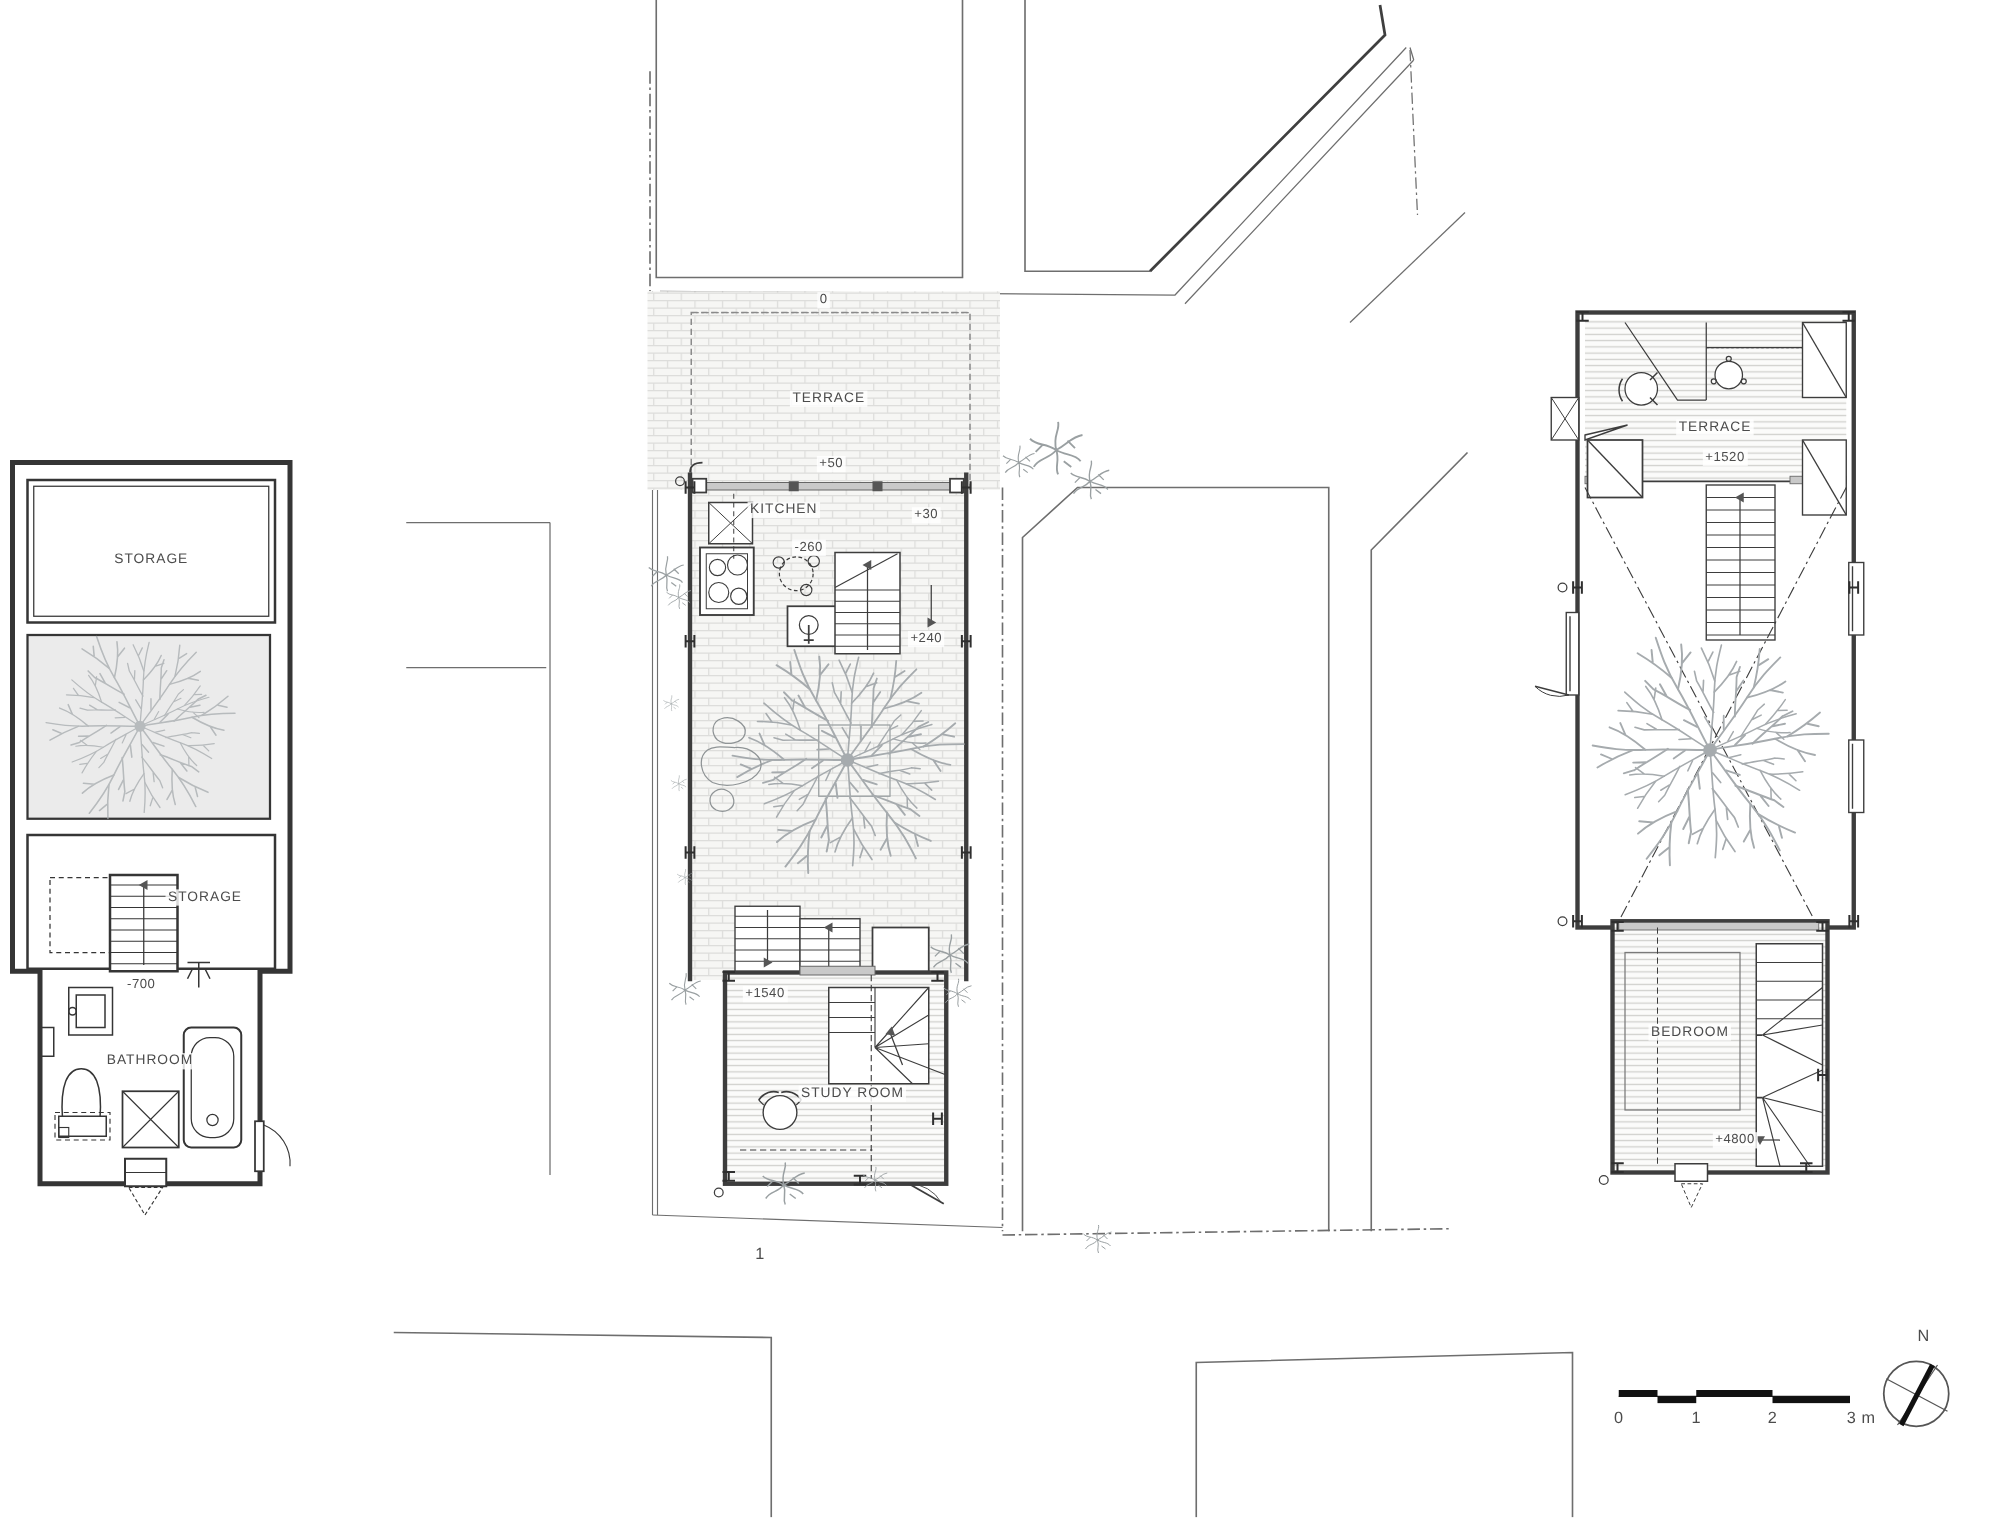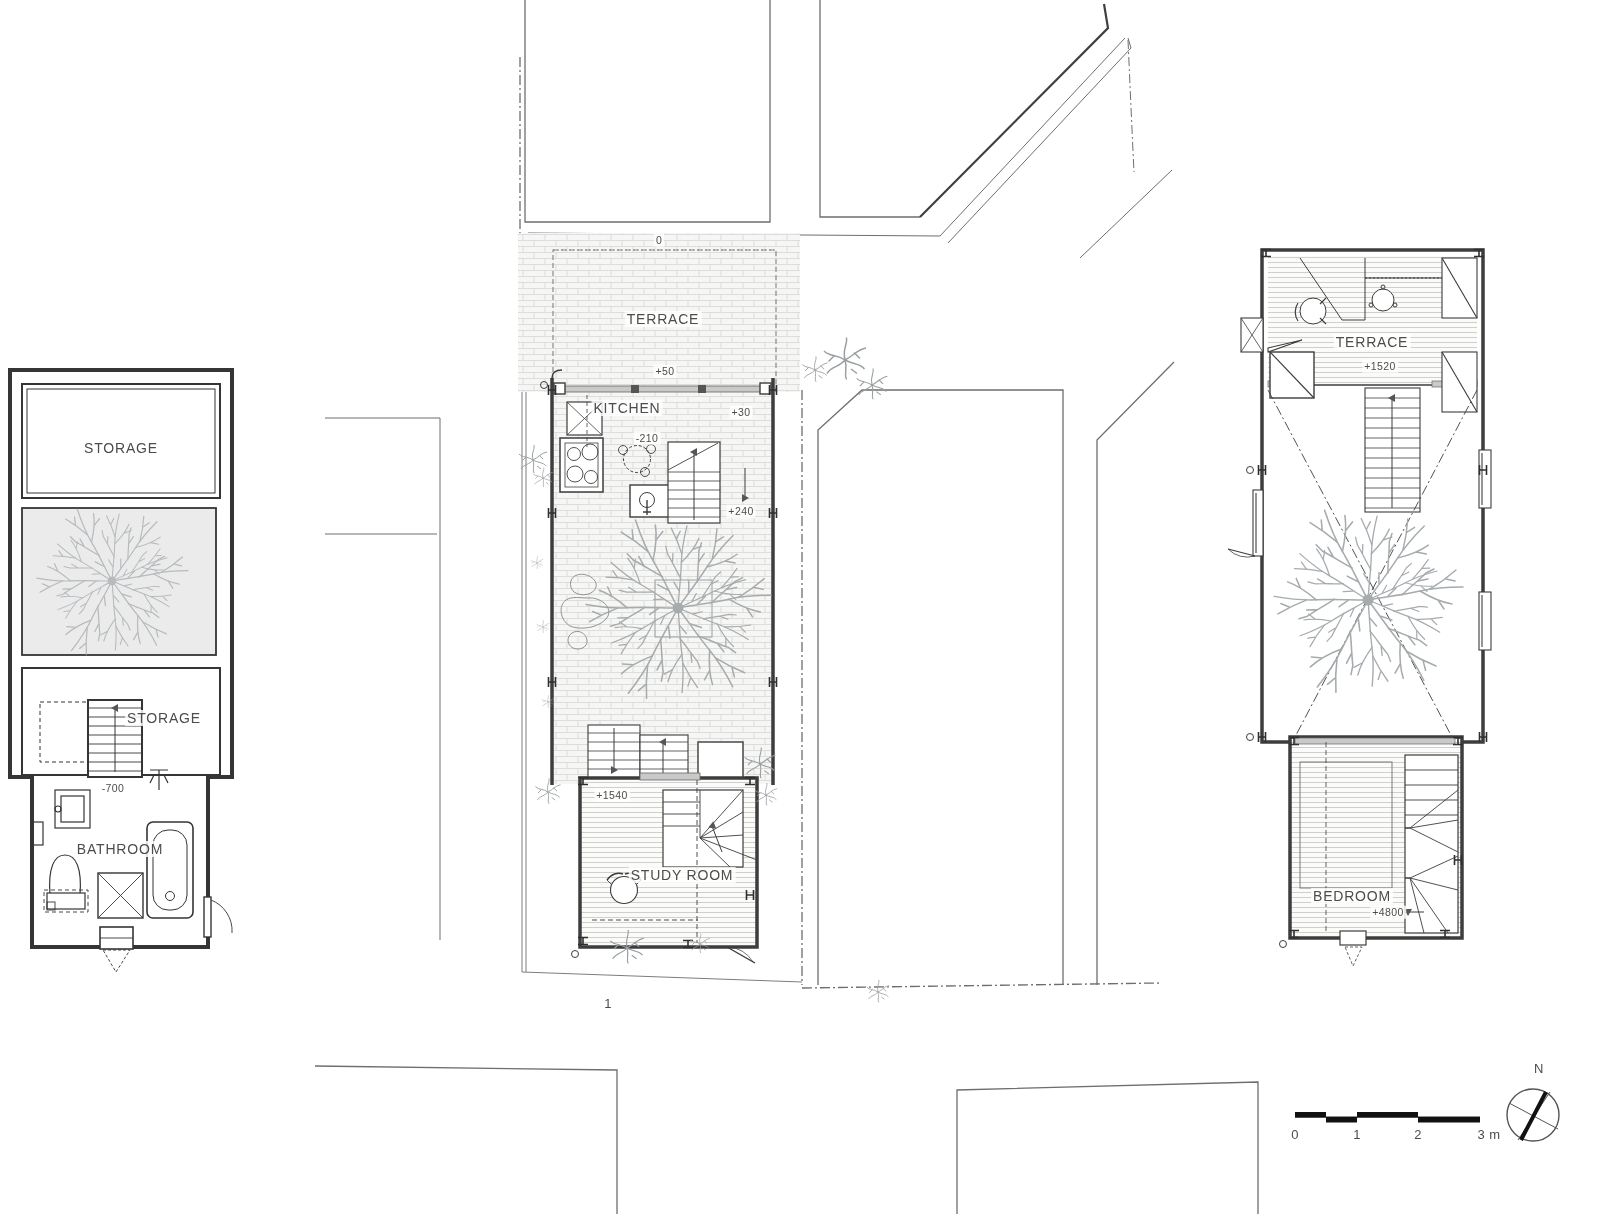--- a/index.html
+++ b/index.html
@@ -1,19 +1,19 @@
 <!DOCTYPE html>
 <html><head>
 <meta charset="utf-8">
 <style>
   html,body{margin:0;padding:0;background:#ffffff;}
   .sheet{position:relative;width:1600px;height:1214px;background:#fff;overflow:hidden;
          font-family:"Liberation Sans", sans-serif;}
   svg{position:absolute;left:0;top:0;}
-  .lbl{position:absolute;transform:translate(-50%,-50%);font-size:14px;color:#4c4c4c;
+  .lbl{position:absolute;transform:translate(-50%,-50%);font-size:11px;color:#4c4c4c;
        letter-spacing:.8px;white-space:nowrap;line-height:1;background:rgba(255,255,255,.82);
        padding:1px 2px;z-index:5;}
   .lbl.nobg{background:transparent;}
   .lbl.lev{letter-spacing:.4px;font-size:10.5px;}
   .lbl.big{font-size:13px;letter-spacing:.5px;}
 </style>
 </head>
 <body>
 
 <div class="sheet">
@@ -404,30 +404,30 @@
 
 <div class="lbl" style="left:121px;top:448px">STORAGE</div>
 <div class="lbl" style="left:164px;top:718px">STORAGE</div>
 <div class="lbl lev" style="left:113px;top:788px">-700</div>
 <div class="lbl" style="left:120px;top:849px">BATHROOM</div>
 
 <div class="lbl lev" style="left:659px;top:240px">0</div>
 <div class="lbl" style="left:663px;top:319px">TERRACE</div>
 <div class="lbl lev" style="left:665px;top:371px">+50</div>
 <div class="lbl" style="left:627px;top:408px">KITCHEN</div>
-<div class="lbl lev" style="left:647px;top:438px">-210</div>
+<div class="lbl lev" style="left:647px;top:438px">-260</div>
 <div class="lbl lev" style="left:741px;top:412px">+30</div>
 <div class="lbl lev" style="left:741px;top:511px">+240</div>
 <div class="lbl lev" style="left:612px;top:795px">+1540</div>
 <div class="lbl" style="left:682px;top:875px">STUDY ROOM</div>
 <div class="lbl big nobg" style="left:608px;top:1003px">1</div>
 
 <div class="lbl" style="left:1372px;top:342px">TERRACE</div>
 <div class="lbl lev" style="left:1380px;top:366px">+1520</div>
-<div class="lbl" style="left:1352px;top:896px">BEDROOM</div>
+<div class="lbl" style="left:1352px;top:826px">BEDROOM</div>
 <div class="lbl lev" style="left:1388px;top:912px">+4800</div>
 
 <div class="lbl big nobg" style="left:1295px;top:1134px">0</div>
 <div class="lbl big nobg" style="left:1357px;top:1134px">1</div>
 <div class="lbl big nobg" style="left:1418px;top:1134px">2</div>
 <div class="lbl big nobg" style="left:1489px;top:1134px">3 m</div>
 <div class="lbl big nobg" style="left:1539px;top:1068px">N</div>
 
 </div>
 

